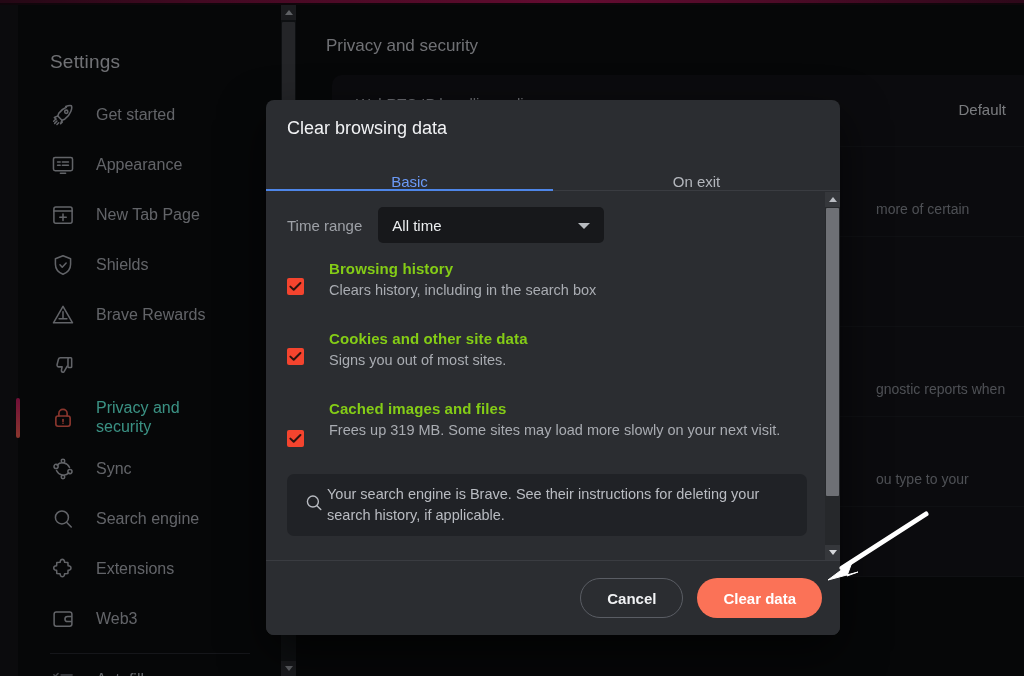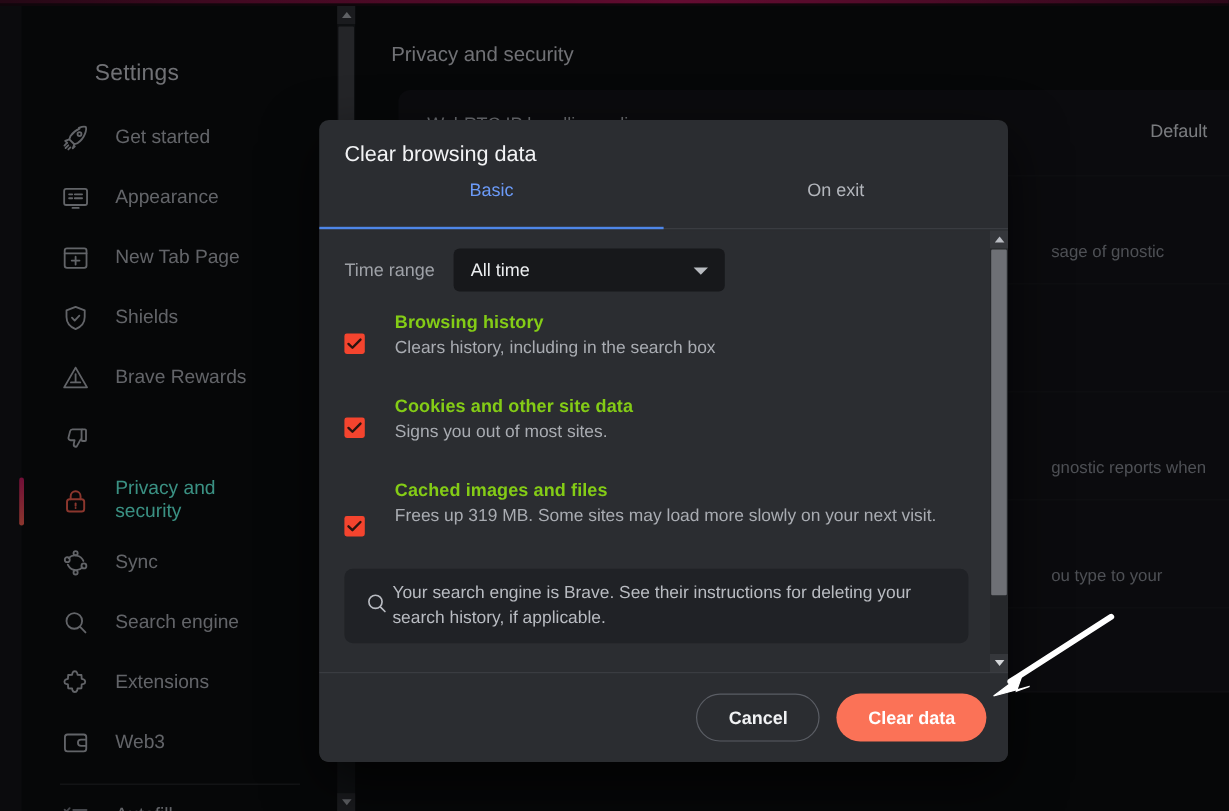--- a/index.html
+++ b/index.html
@@ -30,21 +30,21 @@
   .sidebar {
     position: absolute; left: 0; top: 5px; width: 280px; height: 671px;
     background: #0b0c0e;
   }
   .sidebar-rail {
     position: absolute; left: 0; top: 0; width: 18px; height: 671px;
     background: #121316;
   }
   .sidebar-title {
     position: absolute; left: 50px; top: 46px;
-    font-size: 19px; color: #b5b7bd; letter-spacing: .2px; margin-left: 29px;
+    font-size: 19px; color: #b5b7bd; letter-spacing: .2px;
   }
   .nav {
     position: absolute; left: 0; top: 85px; width: 280px;
   }
   .nav-item {
     position: relative;
     display: flex; align-items: center; gap: 20px;
     height: 50px; padding-left: 50px;
     color: #9fa2a9; font-size: 16px; line-height: 1.18;
     cursor: pointer;
@@ -129,21 +129,21 @@
   .dlg-title {
     position: absolute; left: 21px; top: 18px;
     font-size: 18px; color: #f2f3f5;
   }
   .tabs {
     position: absolute; left: 0; top: 50px; width: 574px; height: 41px;
     display: flex;
     border-bottom: 1px solid #3a3c41;
   }
   .tab {
-    flex: 1; display: flex; align-items: flex-start; justify-content: center;
+    flex: 1; display: flex; align-items: flex-end; justify-content: center;
     font-size: 15px; color: #b3b6bc; cursor: pointer;
     position: relative;
   }
   .tab.active { color: #6b9af7; }
   .tab.active::after {
     content: ""; position: absolute; left: 0; right: 0; bottom: -1px;
     height: 2px; background: #4e86e8;
   }
 
   .dlg-body {
@@ -389,21 +389,21 @@
 
   <div class="content">
     <div class="content-title">Privacy and security</div>
 
     <div class="card">
       <div class="row" style="height:72px;">
         <div class="row-title">WebRTC IP handling policy</div>
         <div class="row-value">Default</div>
       </div>
       <div class="row">
-        <div class="row-sub" style="margin-left:520px;margin-top:34px;">sage of gnostic</div>
+        <div class="row-sub" style="margin-left:520px;margin-top:34px;">more of certain</div>
       </div>
       <div class="row">
         <div class="row-sub"></div>
       </div>
       <div class="row">
         <div class="row-sub" style="margin-left:520px;margin-top:34px;">gnostic reports when</div>
       </div>
       <div class="row">
         <div class="row-sub" style="margin-left:520px;margin-top:34px;">ou type to your</div>
       </div>

